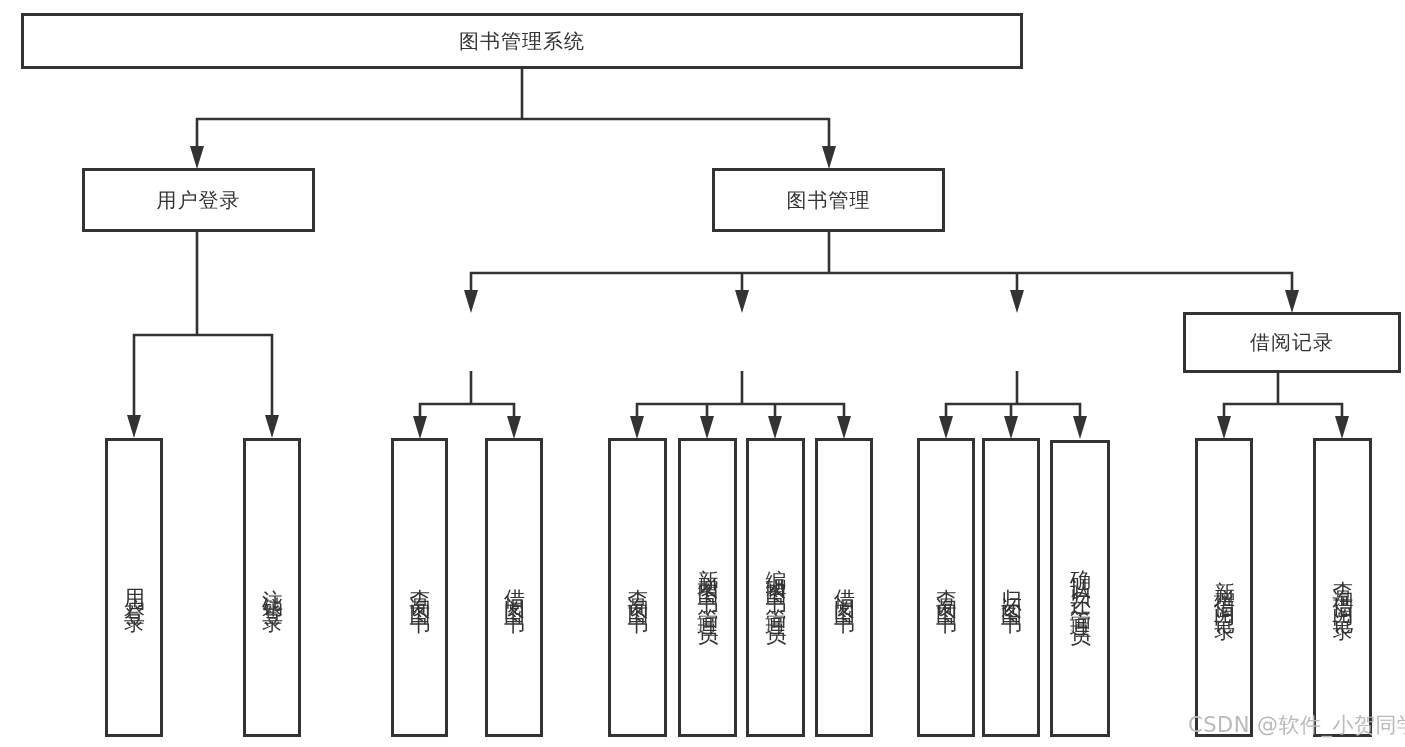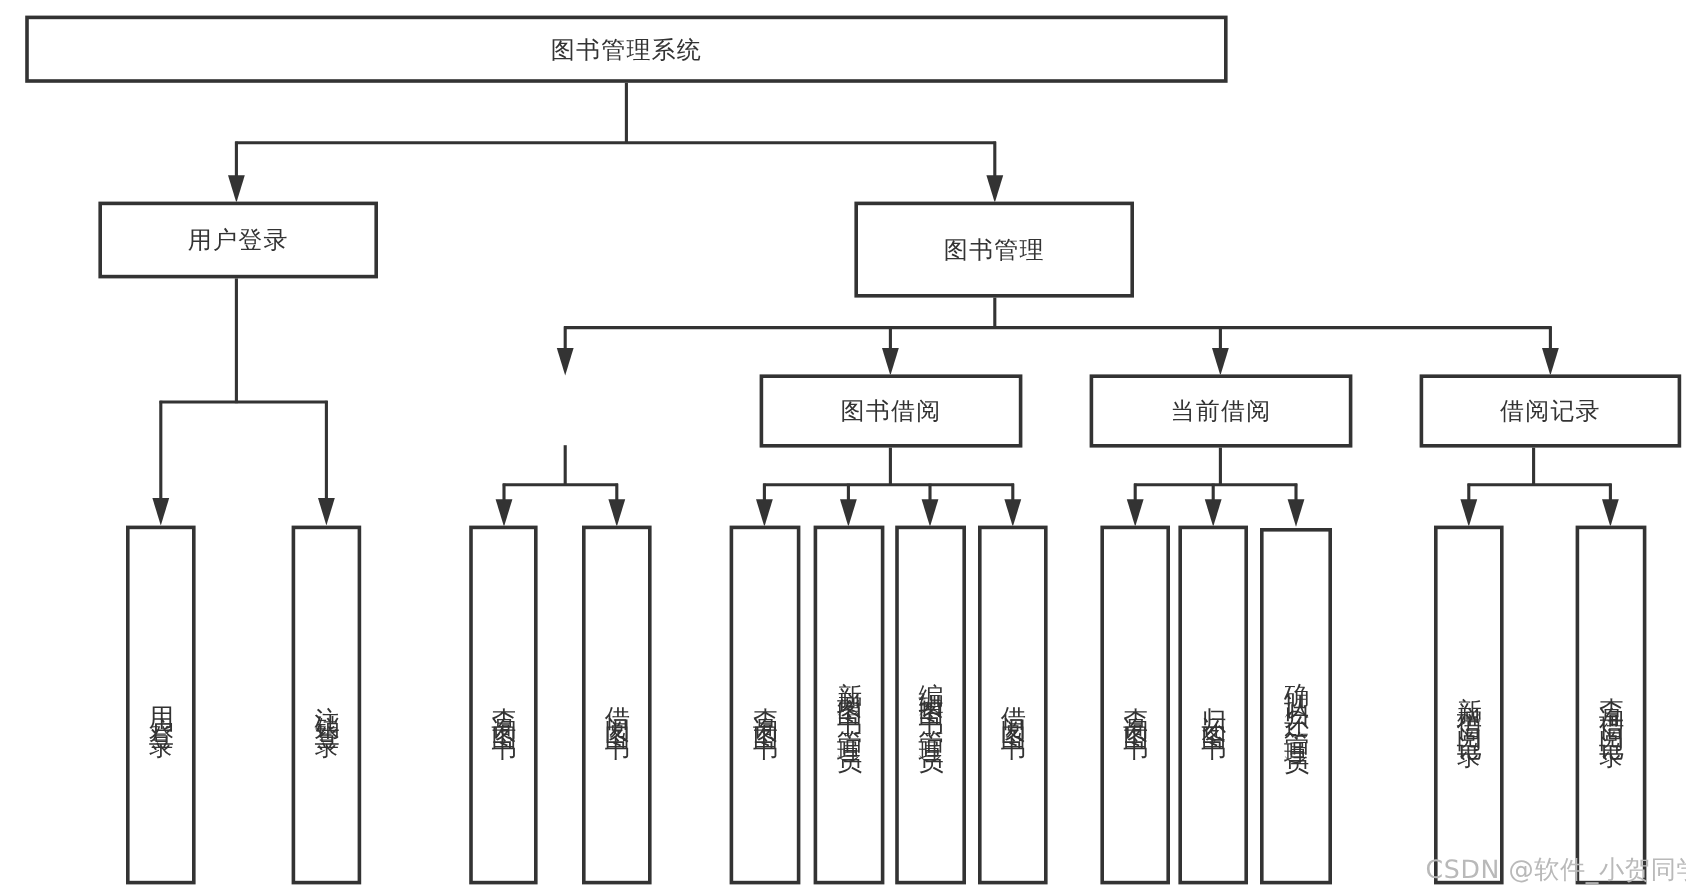--- a/index.html
+++ b/index.html
@@ -106,24 +106,22 @@
       <line x1="1224" y1="403" x2="1224" y2="419"></line>
       <polygon points="1217,416 1231,416 1224,439"></polygon>
       <line x1="1342" y1="403" x2="1342" y2="419"></line>
       <polygon points="1335,416 1349,416 1342,439"></polygon>
     </g>
   </svg>
 
   <div class="node" style="left:21px;top:13px;width:1002px;height:56px;">图书管理系统</div>
 
   <div class="node" style="left:82px;top:168px;width:233px;height:64px;">用户登录</div>
-  <div class="node" style="left:712px;top:168px;width:233px;height:80px;">图书管理</div>
+  <div class="node" style="left:712px;top:168px;width:233px;height:64px;">图书管理</div>
 
-  <div class="node" style="left:633px;top:312px;width:219px;height:61px;">图书借阅</div>
-  <div class="node" style="left:908px;top:312px;width:219px;height:61px;">当前借阅</div>
   <div class="node" style="left:1183px;top:312px;width:218px;height:61px;">借阅记录</div>
 
   <div class="node vnode" style="left:105px;top:438px;width:58px;height:299px;">用户登录</div>
   <div class="node vnode" style="left:243px;top:438px;width:58px;height:299px;">注销登录</div>
 
   <div class="node vnode" style="left:391px;top:438px;width:57px;height:299px;">查询图书</div>
   <div class="node vnode" style="left:485px;top:438px;width:58px;height:299px;">借阅图书</div>
 
   <div class="node vnode" style="left:608px;top:438px;width:59px;height:299px;">查询图书</div>
   <div class="node vnode" style="left:678px;top:438px;width:59px;height:299px;">新增图书（管理员）</div>

